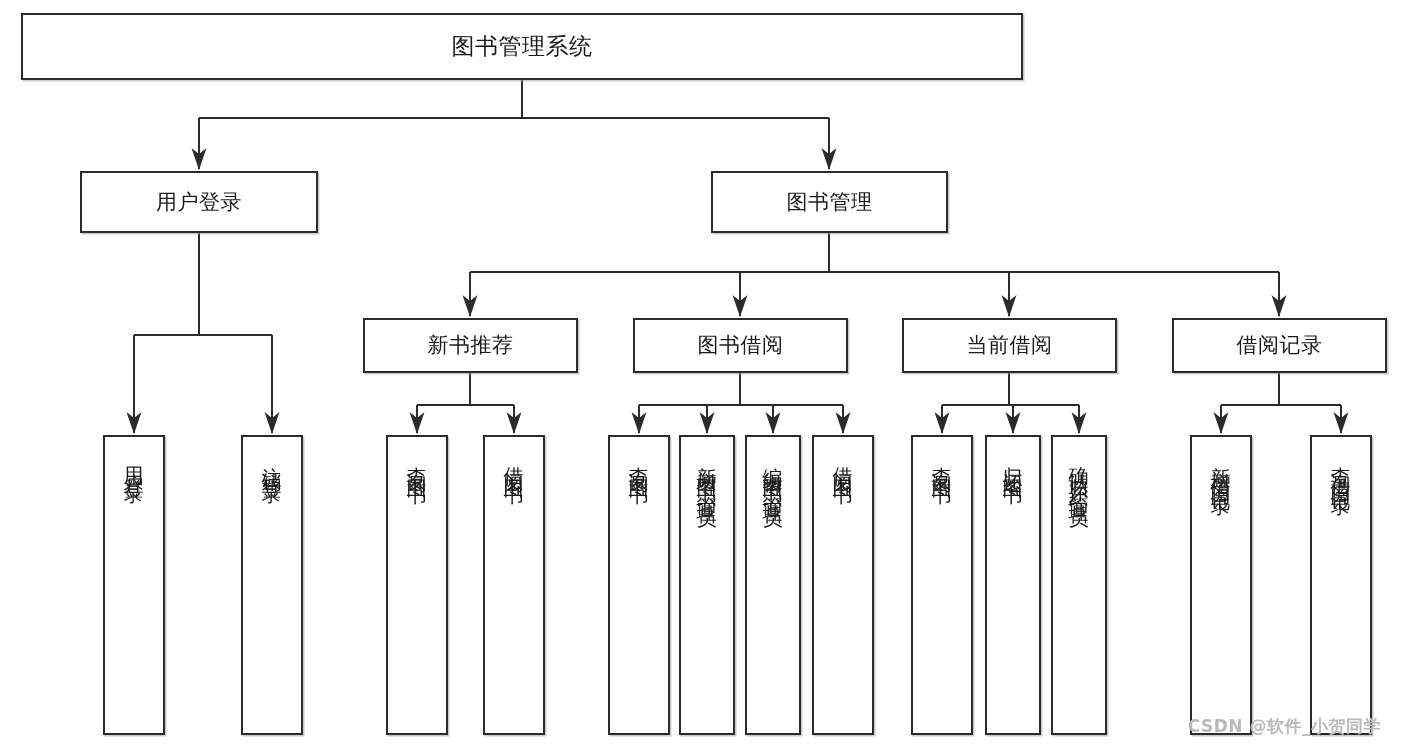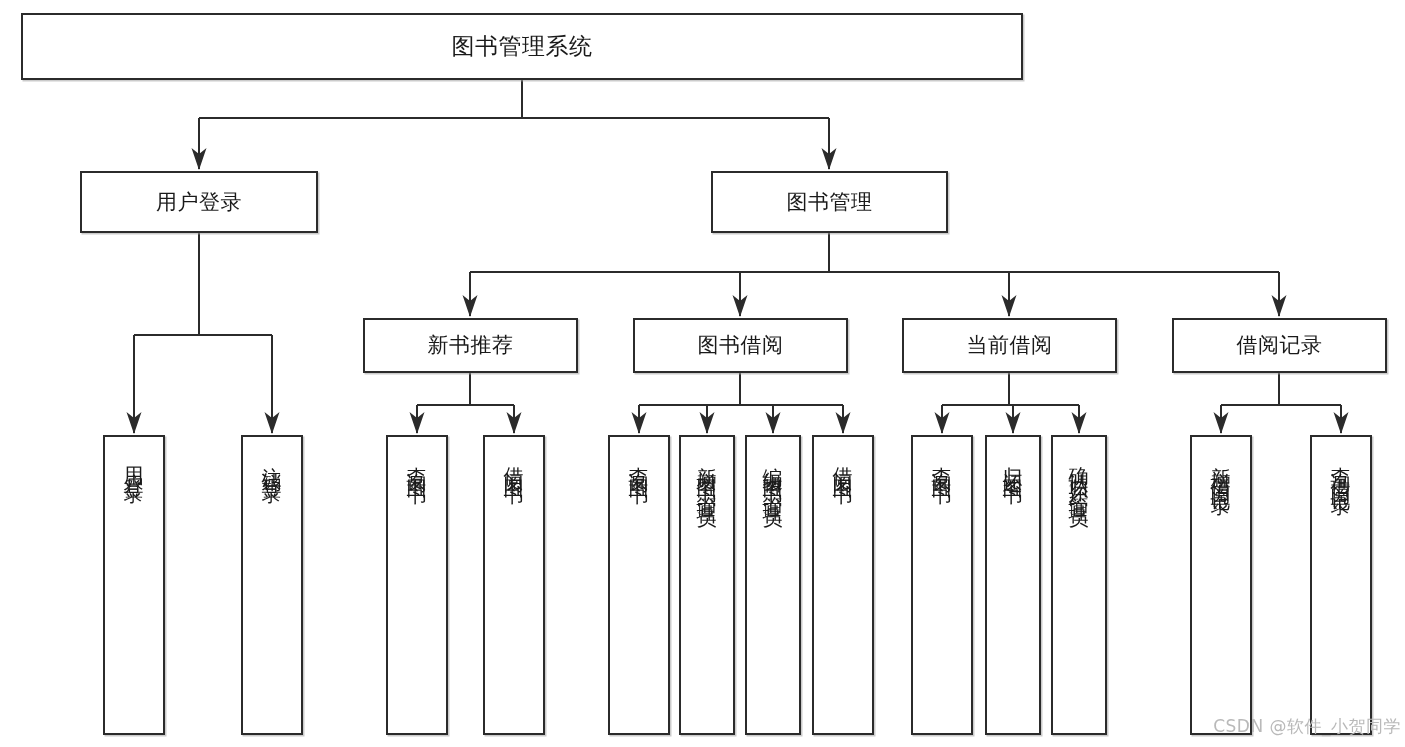--- a/index.html
+++ b/index.html
@@ -56,27 +56,28 @@
   #connectors {
     position: absolute;
     left: 0;
     top: 0;
     width: 1405px;
     height: 747px;
     pointer-events: none;
   }
   #watermark {
     position: absolute;
-    right: 4px;
+    right: 24px;
     bottom: 9px;
     font-size: 17px;
     color: #b9b9b9;
     letter-spacing: 0.5px;
     white-space: nowrap;
     font-family: "DejaVu Sans", "Liberation Sans", sans-serif;
+    font-weight: bold;
   }
 </style>
 </head>
 <body>
 
 <div id="diagram-root">
   <svg id="connectors" viewBox="0 0 1405 747" xmlns="http://www.w3.org/2000/svg">
       <line x1="522" y1="70" x2="522" y2="118" stroke="#2b2b2b" stroke-width="2.5" shape-rendering="crispEdges"></line>
       <line x1="199" y1="118" x2="829" y2="118" stroke="#2b2b2b" stroke-width="2.5" shape-rendering="crispEdges"></line>
       <line x1="199" y1="118" x2="199" y2="169" stroke="#2b2b2b" stroke-width="2.5" shape-rendering="crispEdges"></line>

